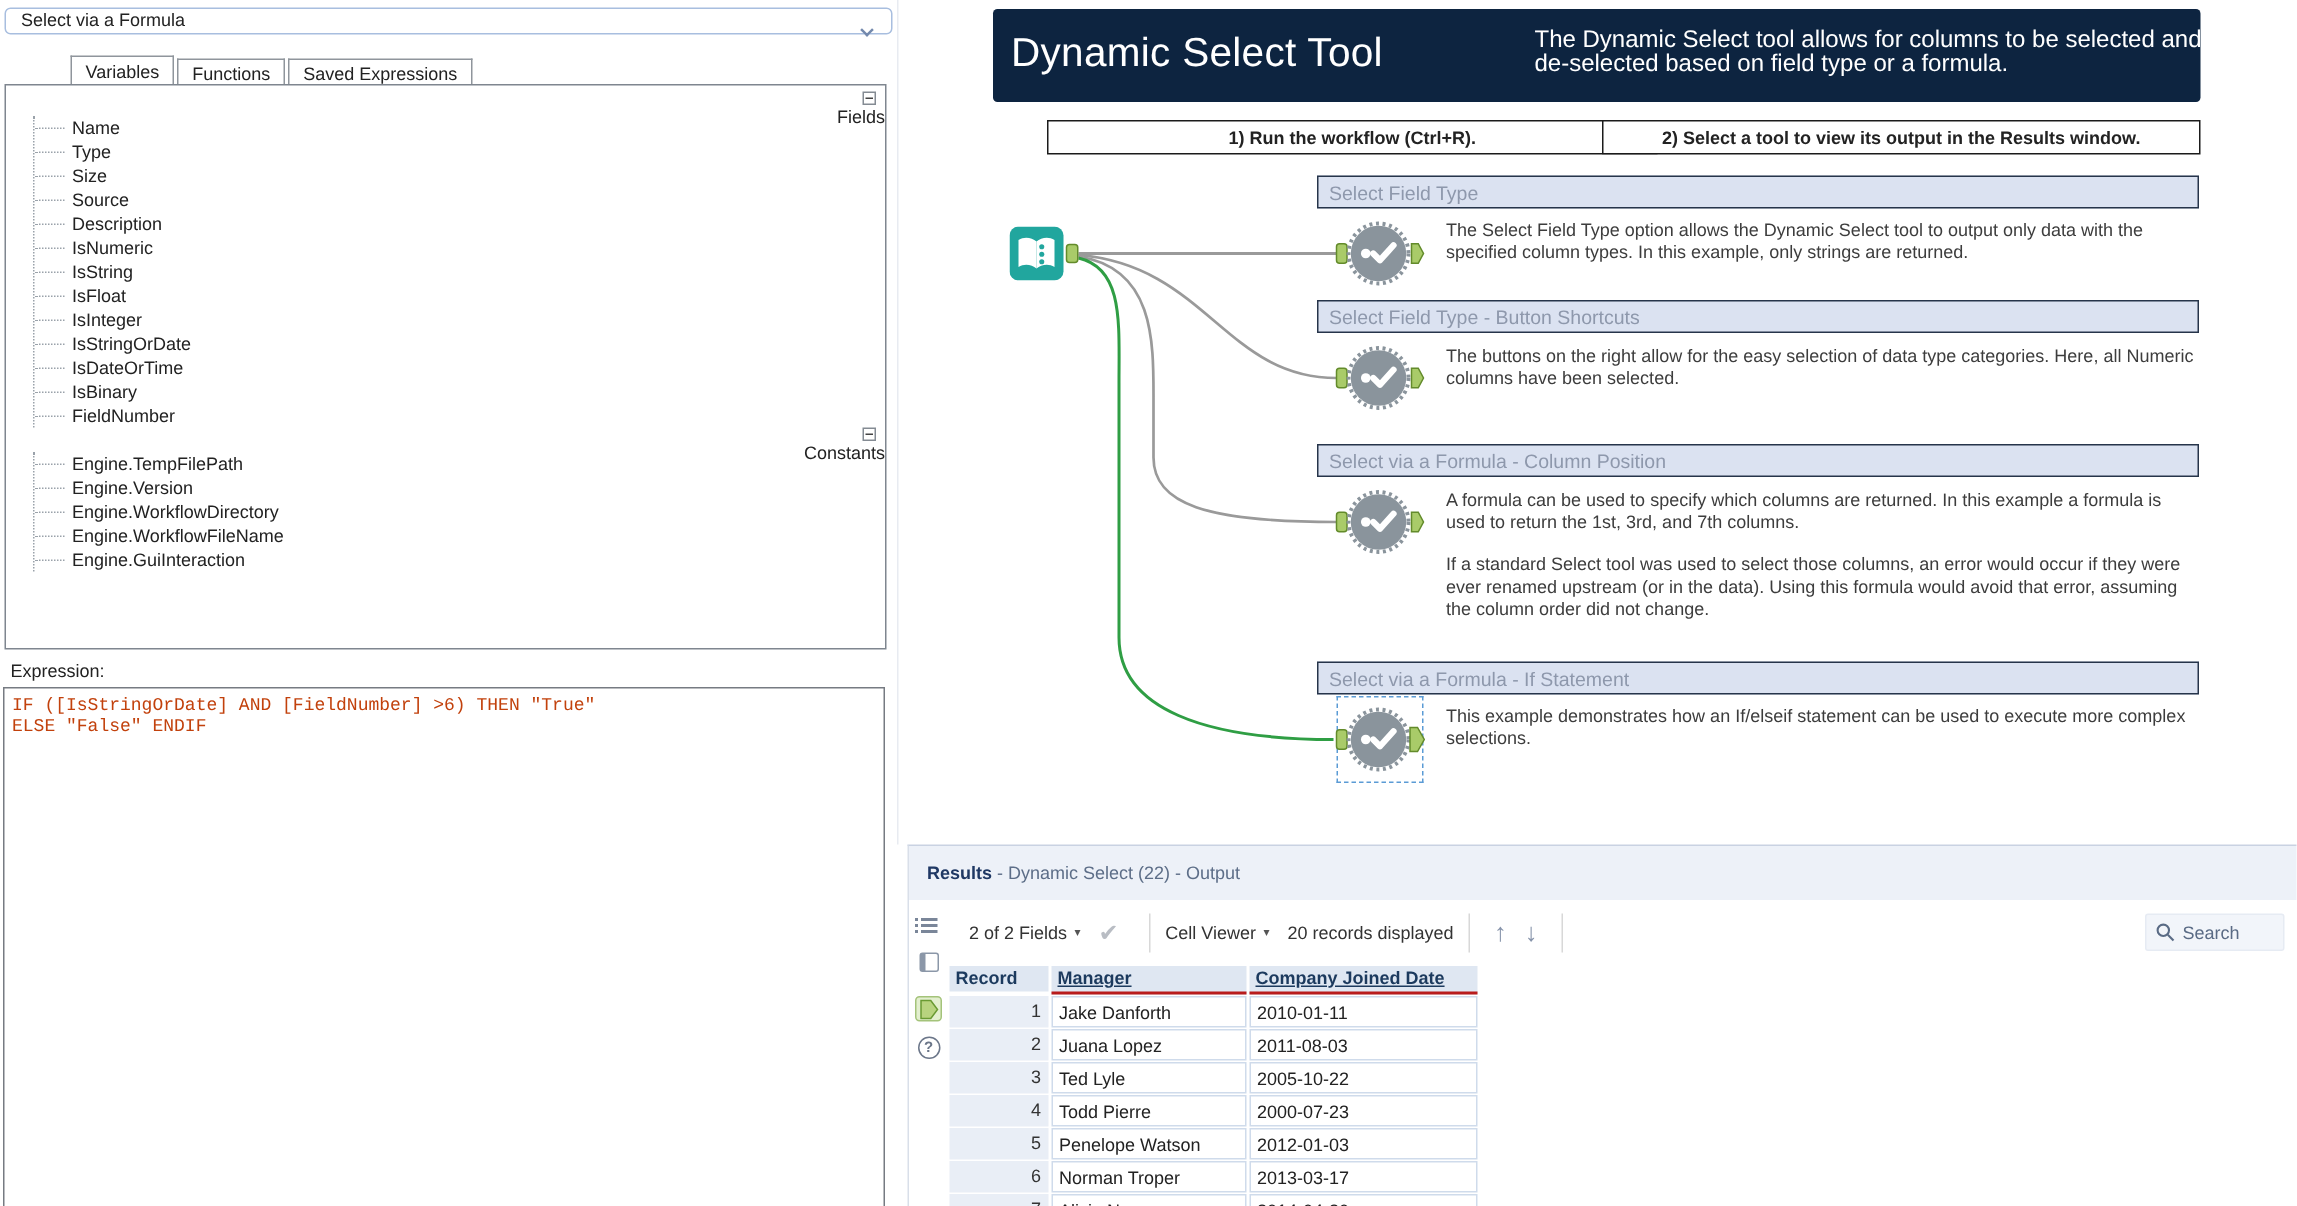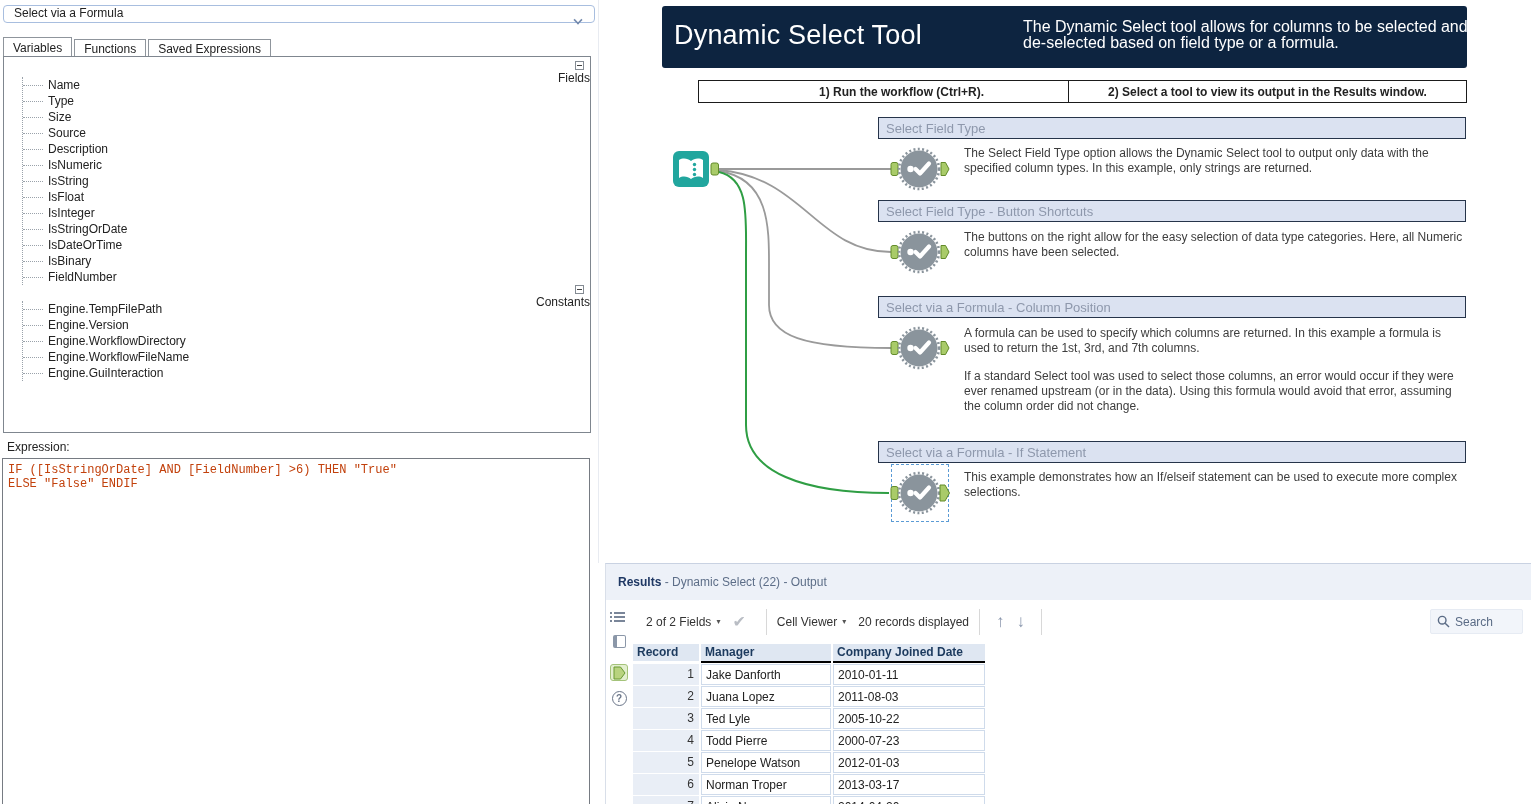--- a/index.html
+++ b/index.html
@@ -12,21 +12,21 @@
   .combo { position:absolute; left:3px; top:5px; width:592px; height:18px;
            border:1px solid #a8bedf; border-radius:4px; background:#fff;
            display:flex; padding:0 10px; }
   .combo .chev { position:absolute; right:12px; top:10px; width:8px; height:8px;
                  border-right:2px solid #7389ad; border-bottom:2px solid #7389ad;
                  transform:rotate(45deg) scale(.8); }
 
   .tabs { position:absolute; left:3px; top:37px; height:19px; display:flex; align-items:flex-end; }
   .tab { border:1px solid #8f959c; border-bottom:none; background:#fff; padding:2px 9px 1px 9px;
          height:17px; margin-right:2px; color:#222; }
-  .tab.active { height:19px; padding-top:3px; position:relative; z-index:2; }
+  .tab.active { height:19px; padding-top:3px; position:relative; z-index:2;margin-left:44px; }
 
   .tree-box { position:absolute; left:3px; top:56px; width:588px; height:377px;
               border:1px solid #7f868f; background:#fff; overflow:hidden; padding:4px 0 0 5px; }
   .tree-group { height:16px; line-height:16px; display:flex; align-items:flex-end;flex-direction:column; }
   .expander { width:9px; height:9px; border:1px solid #848b93; background:#fff; display:inline-block;
               margin-left:4px; margin-right:6px; position:relative; flex:0 0 auto; }
   .expander::after { content:""; position:absolute; left:1px; right:1px; top:3px; border-top:1px solid #444; }
   .tree-children { margin-left:13px; border-left:1px dotted #9aa2aa; }
   .tree-item { height:16px; line-height:16px; white-space:nowrap; }
   .tree-item::before { content:""; display:inline-block; width:20px; vertical-align:middle;
@@ -88,21 +88,21 @@
   .searchbox { margin-left:auto; margin-right:8px; position:relative; width:93px; height:25px; }
   .searchbox input { width:100%; height:100%; border:1px solid #e6ebf3; background:#f2f5fa; border-radius:2px;
                      padding-left:24px; font-family:"Liberation Sans",sans-serif; font-size:12px; color:#3c4a63; outline:none; }
   .searchbox input::placeholder { color:#5a6b85; opacity:1; }
   .searchbox svg { position:absolute; left:7px; top:6px; }
 
   .res-table { position:absolute; left:27px; top:80px; }
   .thead { display:flex; margin-bottom:1px; }
   .thcell { background:#dfe7f2; color:#1c3a5e; font-weight:bold; height:17px; line-height:16px;
             padding-left:4px; margin-right:2px; }
-  .thcell.underline { border-bottom:2px solid #000000; height:19px; }
+  .thcell.underline { border-bottom:2px solid #b91c1c; height:19px;text-decoration:underline; }
   .trow { display:flex; margin-bottom:1px; }
   .tcell { height:21px; line-height:21px; margin-right:2px; }
   .c0 { width:66px; } .c1 { width:130px; } .c2 { width:152px; }
   .tcell.c0 { background:#e9eef6; text-align:right; padding-right:5px; color:#333; }
   .tcell.c1, .tcell.c2 { background:#fff; border:1px solid #cfdbeb; padding-left:4px; }
   .thcell.c0 { text-align:left; }
 
   .listicon-line { display:block; width:11px; height:2px; background:#7a8699; margin:2px 0; position:relative; }
   .listicon-line::before { content:""; position:absolute; left:-4px; top:0; width:2px; height:2px; background:#7a8699; }
   .sqicon { width:13px; height:13px; border:1px solid #8b97a8; border-radius:2px; border-left:4px solid #8b97a8; }

